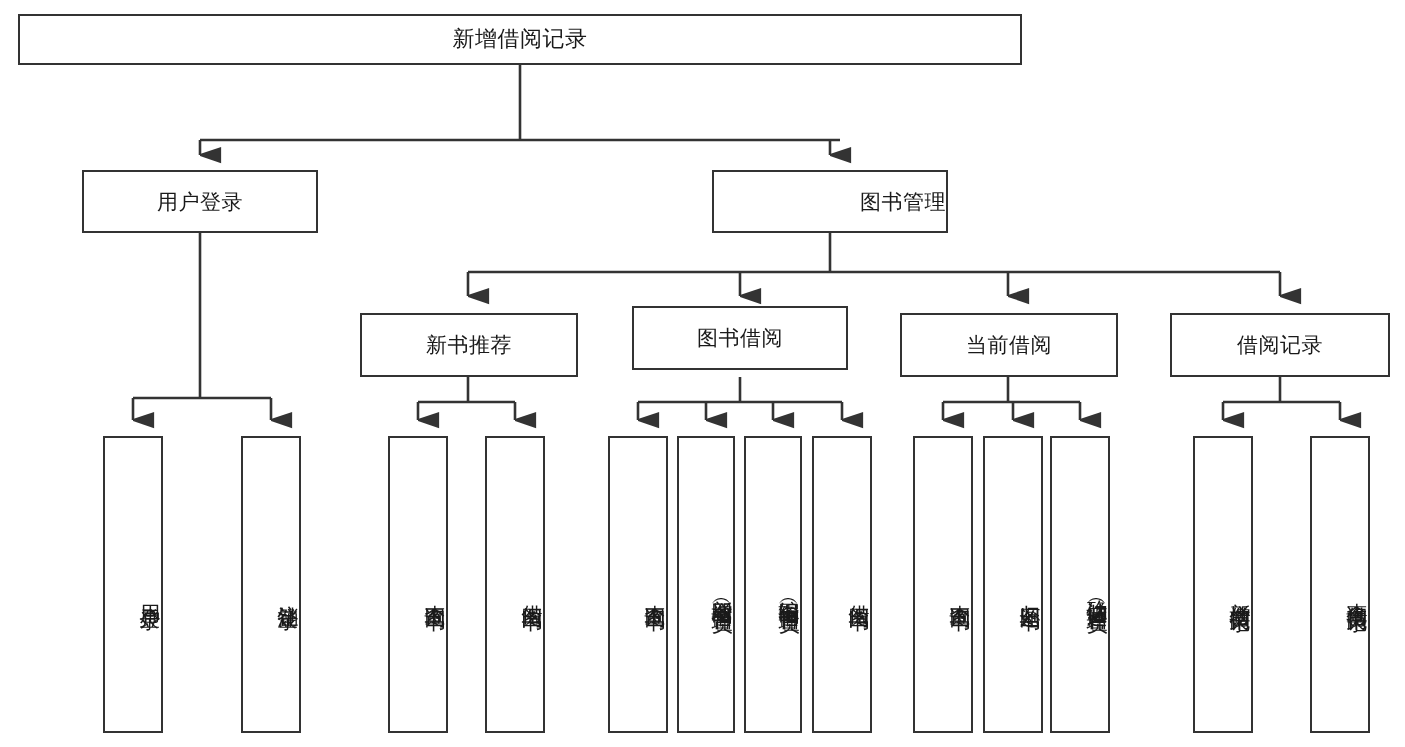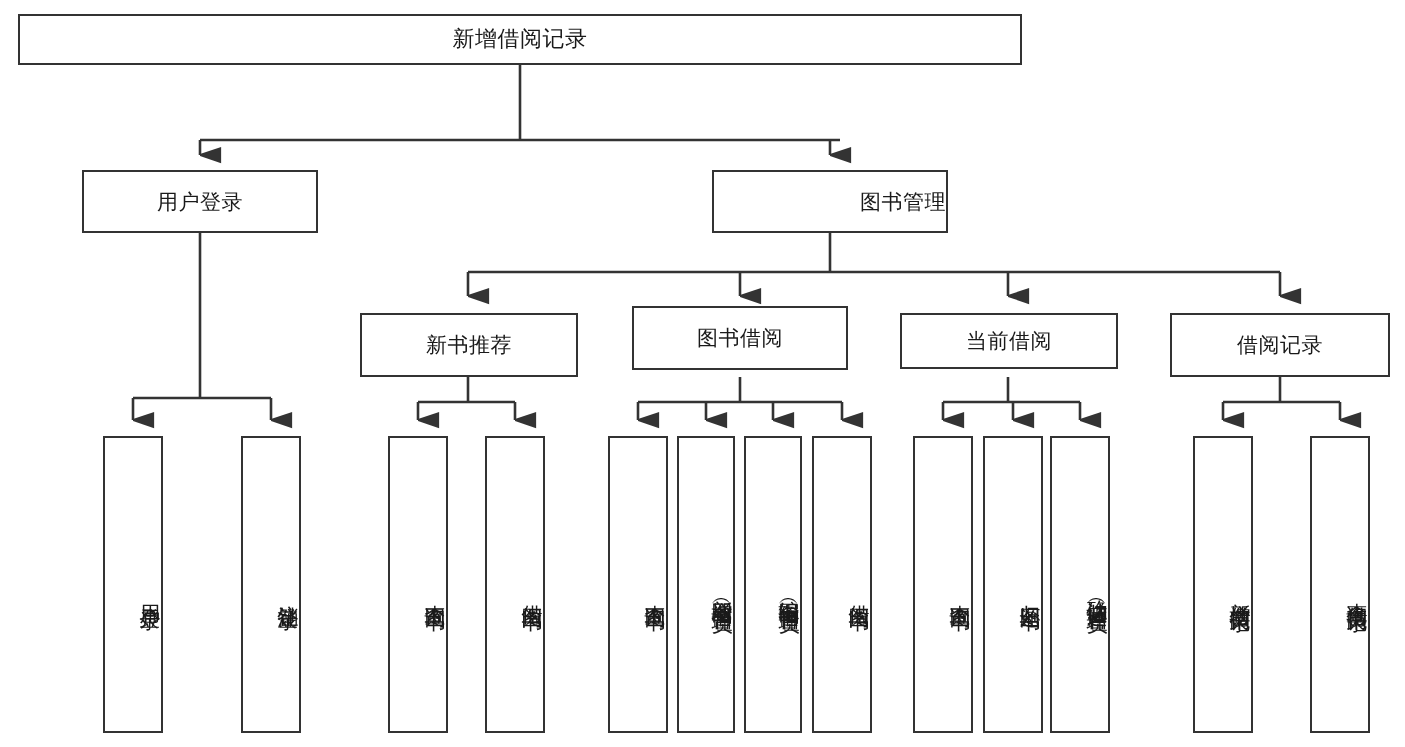--- a/index.html
+++ b/index.html
@@ -139,21 +139,21 @@
   <div class="node horiz" style="left:712px; top:170px; width:236px; height:63px;justify-content:flex-end;">
     <span>图书管理</span>
   </div>
 
   <div class="node horiz" style="left:360px; top:313px; width:218px; height:64px;">
     <span>新书推荐</span>
   </div>
   <div class="node horiz" style="left:632px; top:306px; width:216px; height:64px;">
     <span>图书借阅</span>
   </div>
-  <div class="node horiz" style="left:900px; top:313px; width:218px; height:56px;">
+  <div class="node horiz" style="left:900px; top:313px; width:218px; height:64px;">
     <span>当前借阅</span>
   </div>
   <div class="node horiz" style="left:1170px; top:313px; width:220px; height:64px;">
     <span>借阅记录</span>
   </div>
 
   <div class="node leaf" style="left:103px; top:436px; width:60px; height:297px;">
     <span class="vlabel">用户登录</span>
   </div>
   <div class="node leaf" style="left:241px; top:436px; width:60px; height:297px;">

